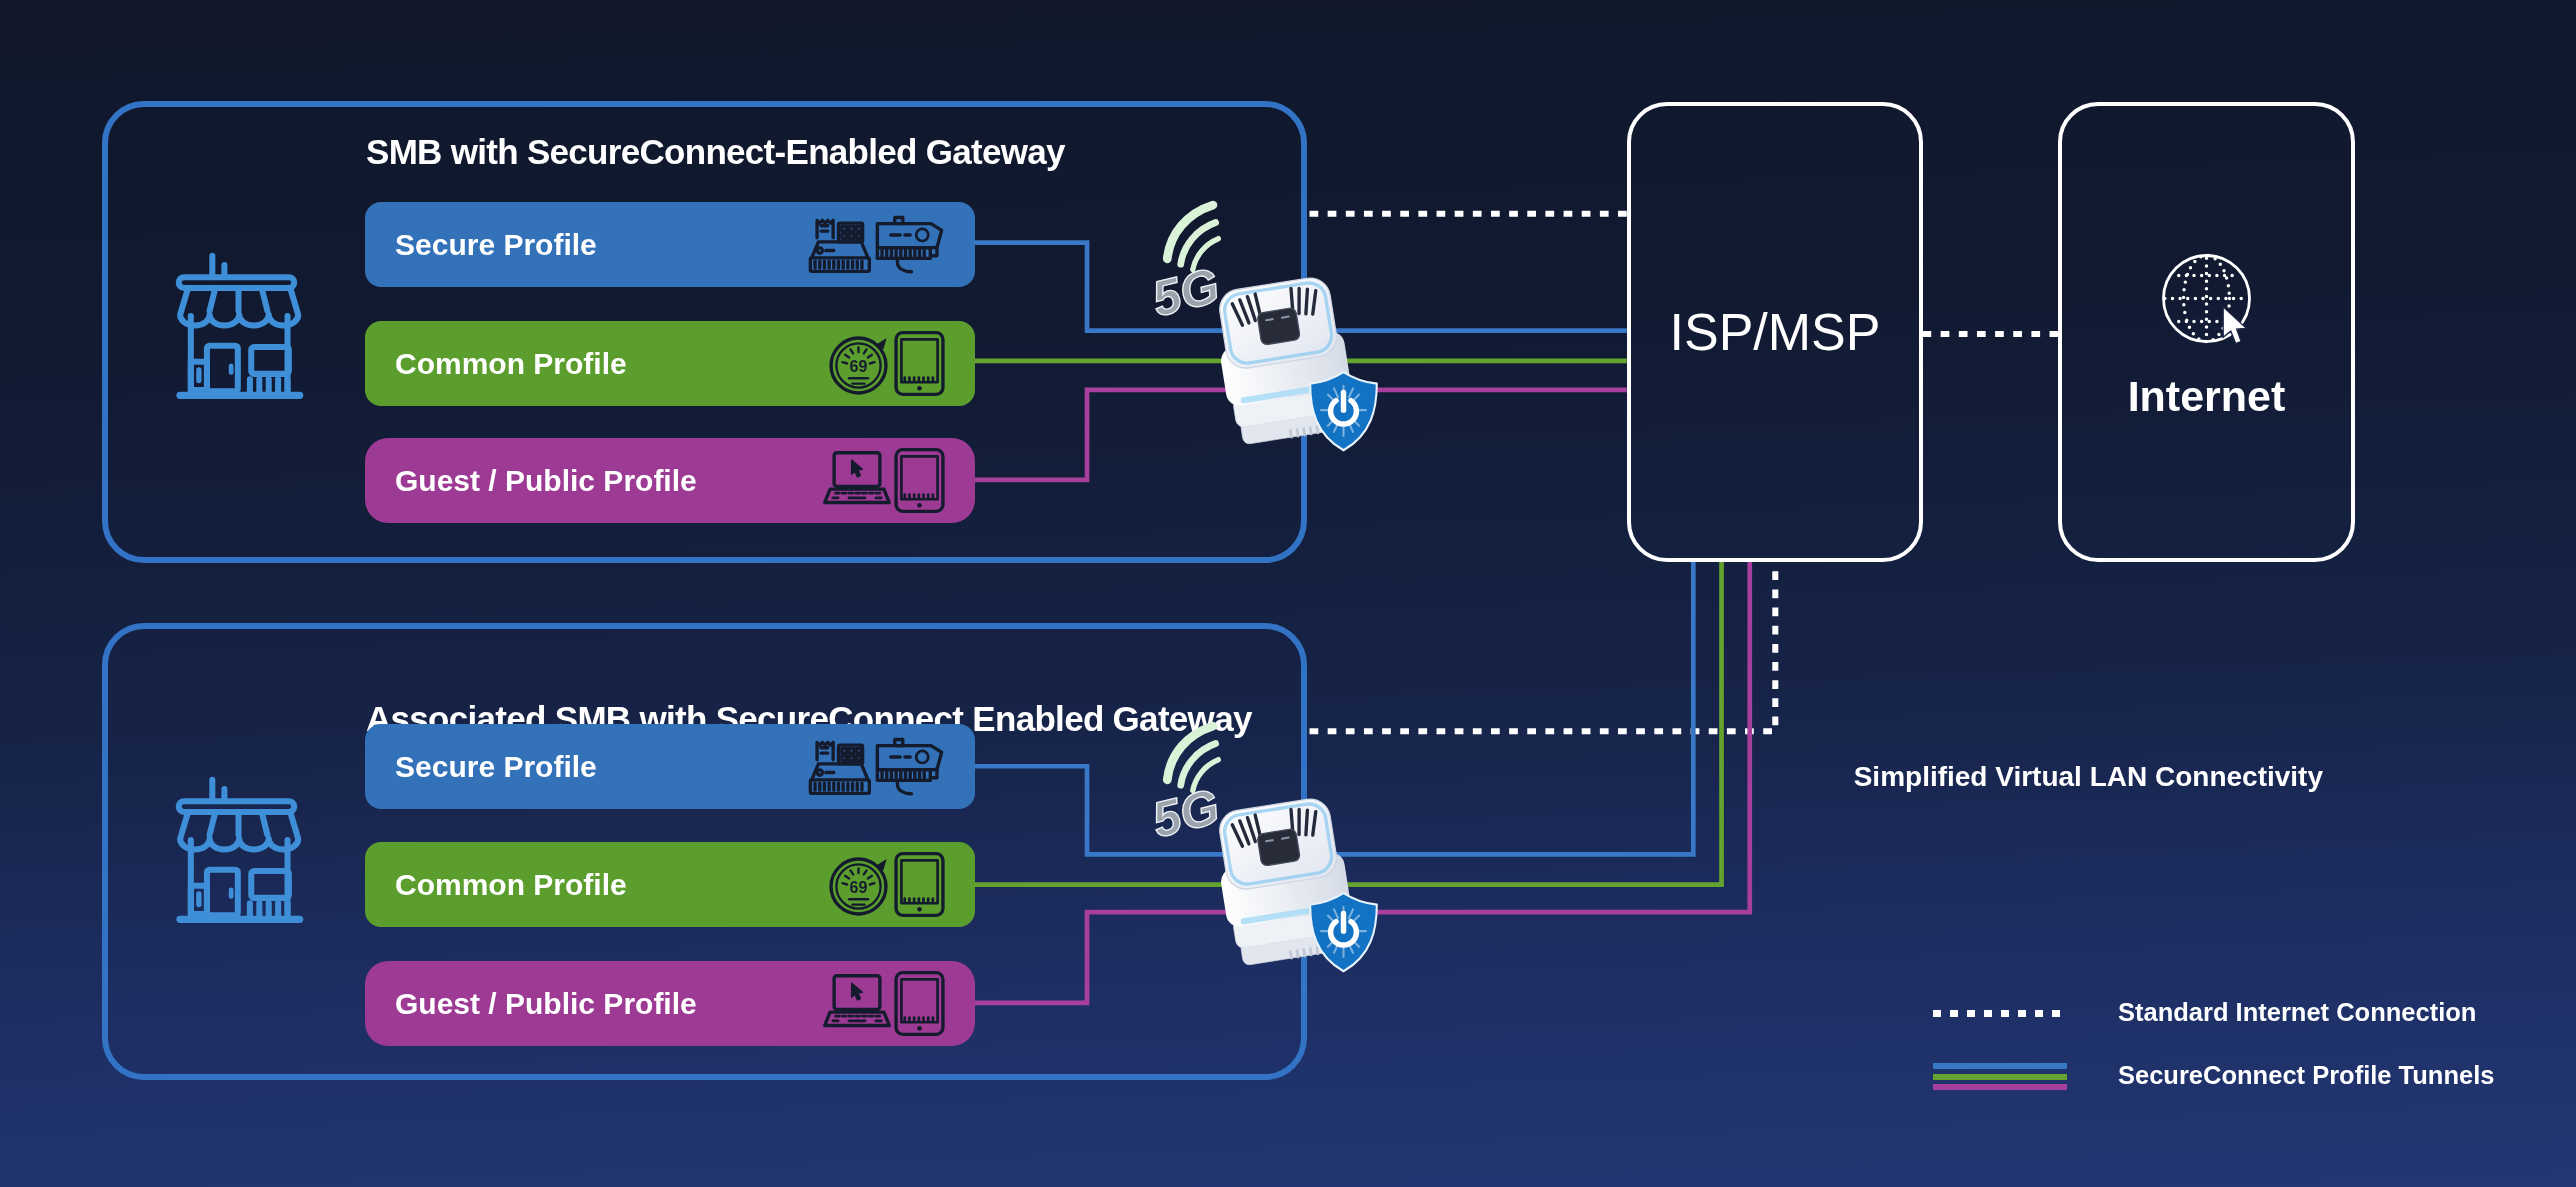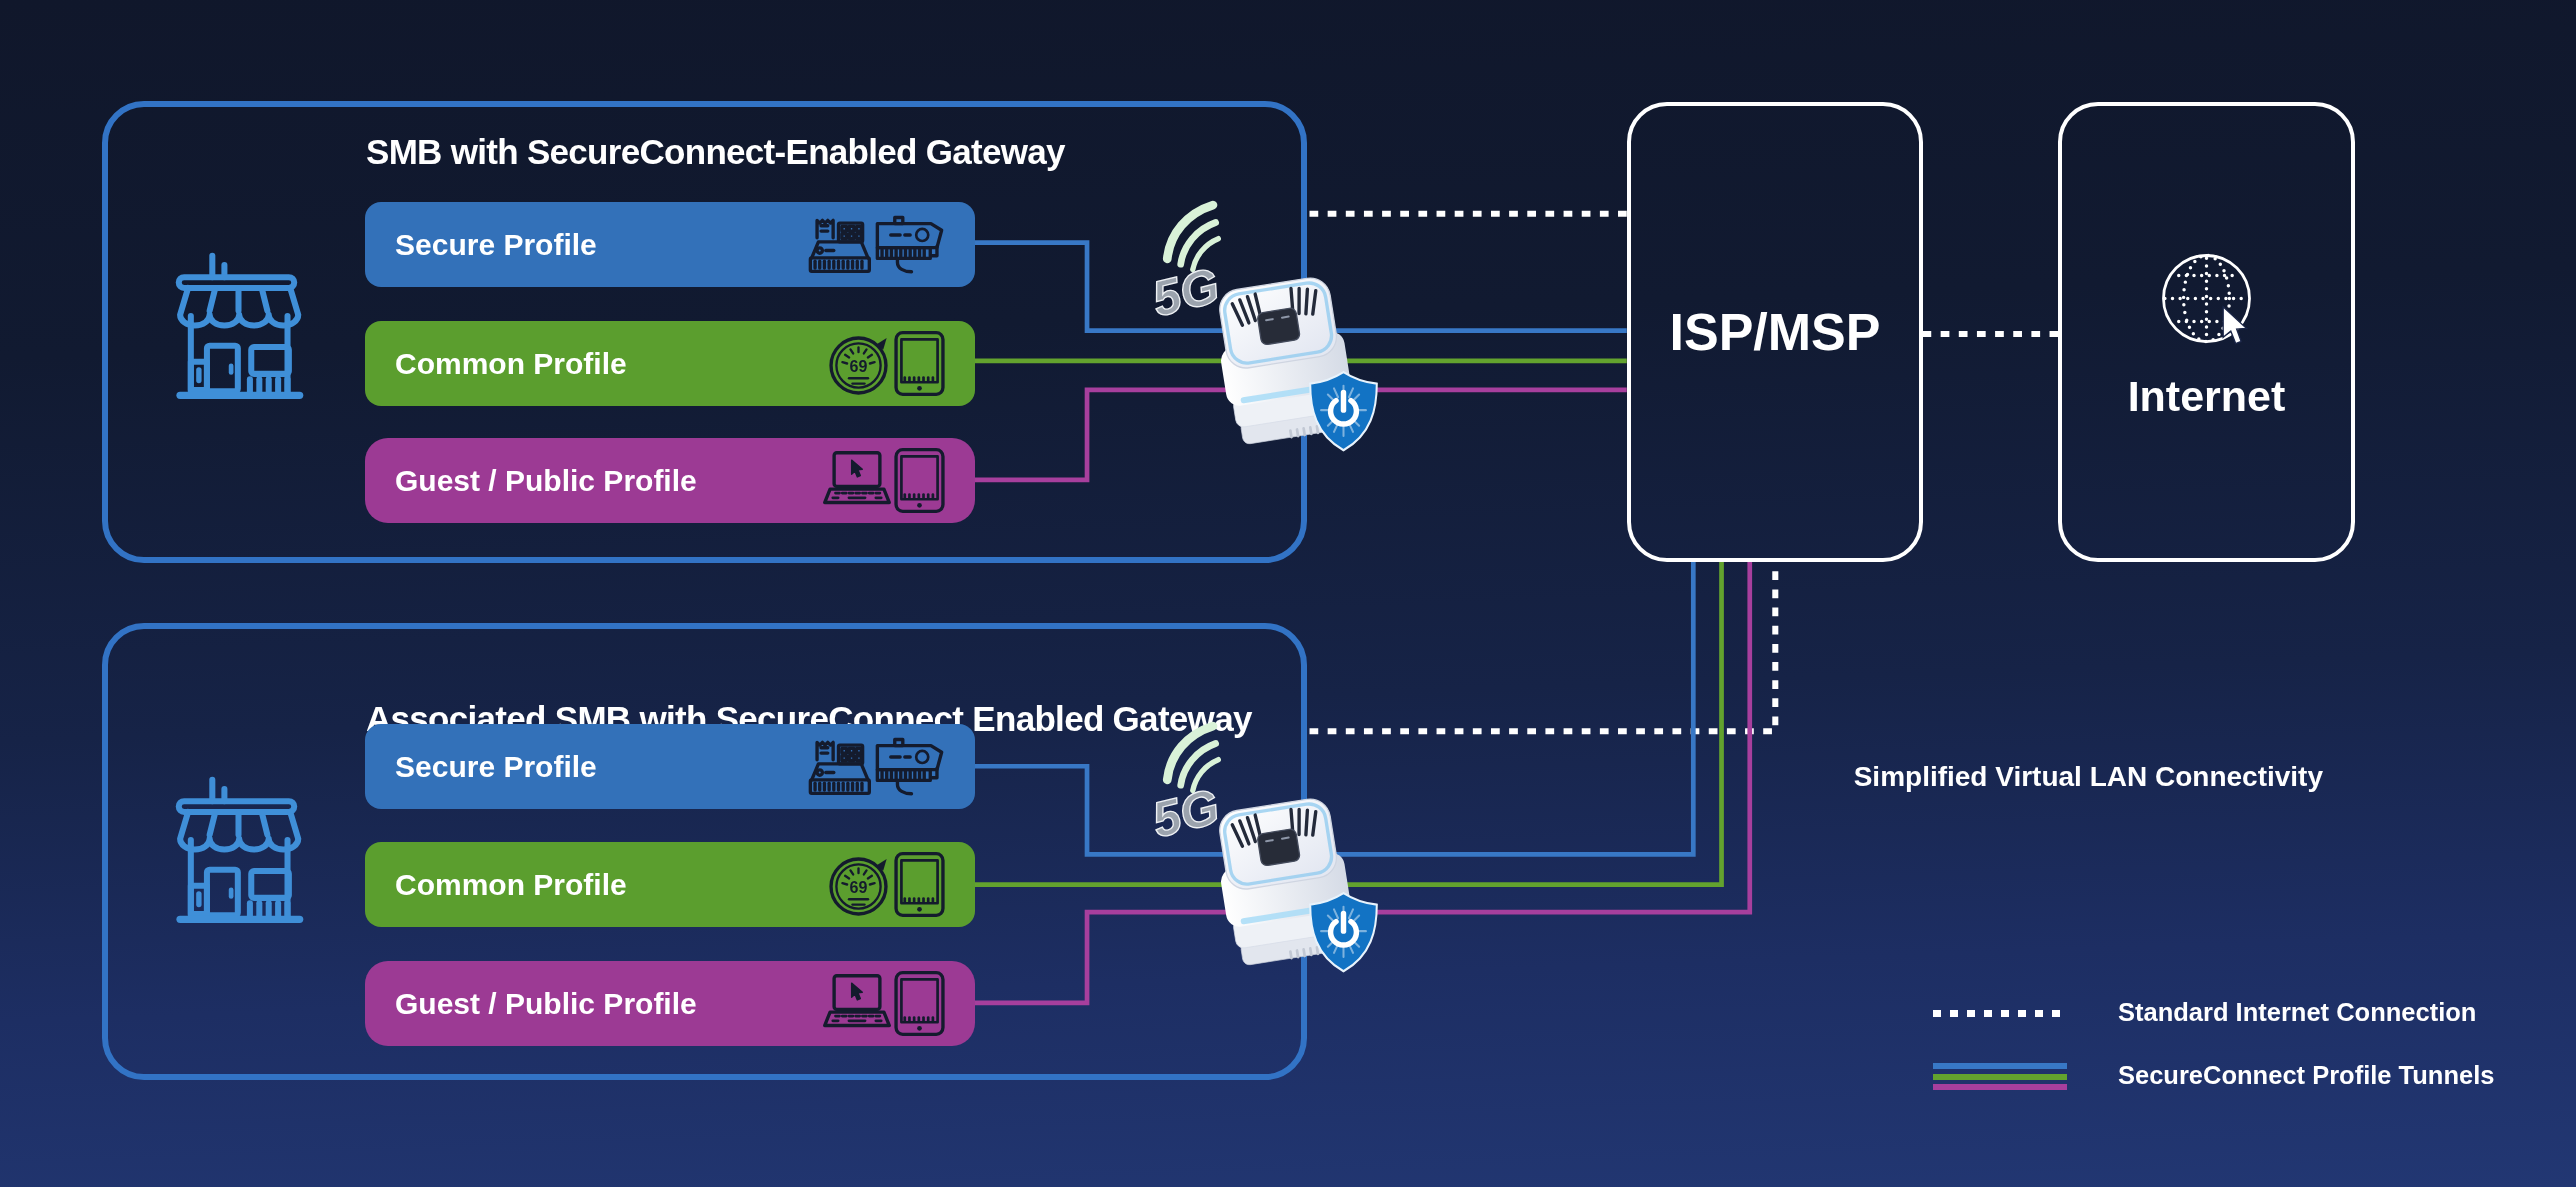--- a/index.html
+++ b/index.html
@@ -43,21 +43,21 @@
   }
 
   
   .node-box{
     position:absolute;top:102px;height:460px;
     border:4.7px solid #ffffff;border-radius:40px;box-sizing:border-box;
     z-index:6;display:flex;flex-direction:column;align-items:center;justify-content:center;
   }
   .node-box.isp{left:1627px;width:296px;}
   .node-box.internet{left:2058px;width:297px;}
-  .isp-label{color:#ffffff;font-size:52px;font-weight:700;}
+  .isp-label{color:#ffffff;font-size:52px;font-weight:400;}
   .internet-label{color:#ffffff;font-size:43px;font-weight:600;margin-top:17.5px;text-align:right;}
 
   
   .vlan-note{
     position:absolute;left:1718px;top:757px;width:605px;z-index:2;
     color:#ffffff;font-size:28px;font-weight:600;line-height:1.45;text-align:right;
   }
   .legend-swatch-dotted{
     position:absolute;left:1933px;top:1010px;width:134px;height:6.7px;z-index:2;
     background:repeating-linear-gradient(90deg,#ffffff 0 8px,transparent 8px 17px);

